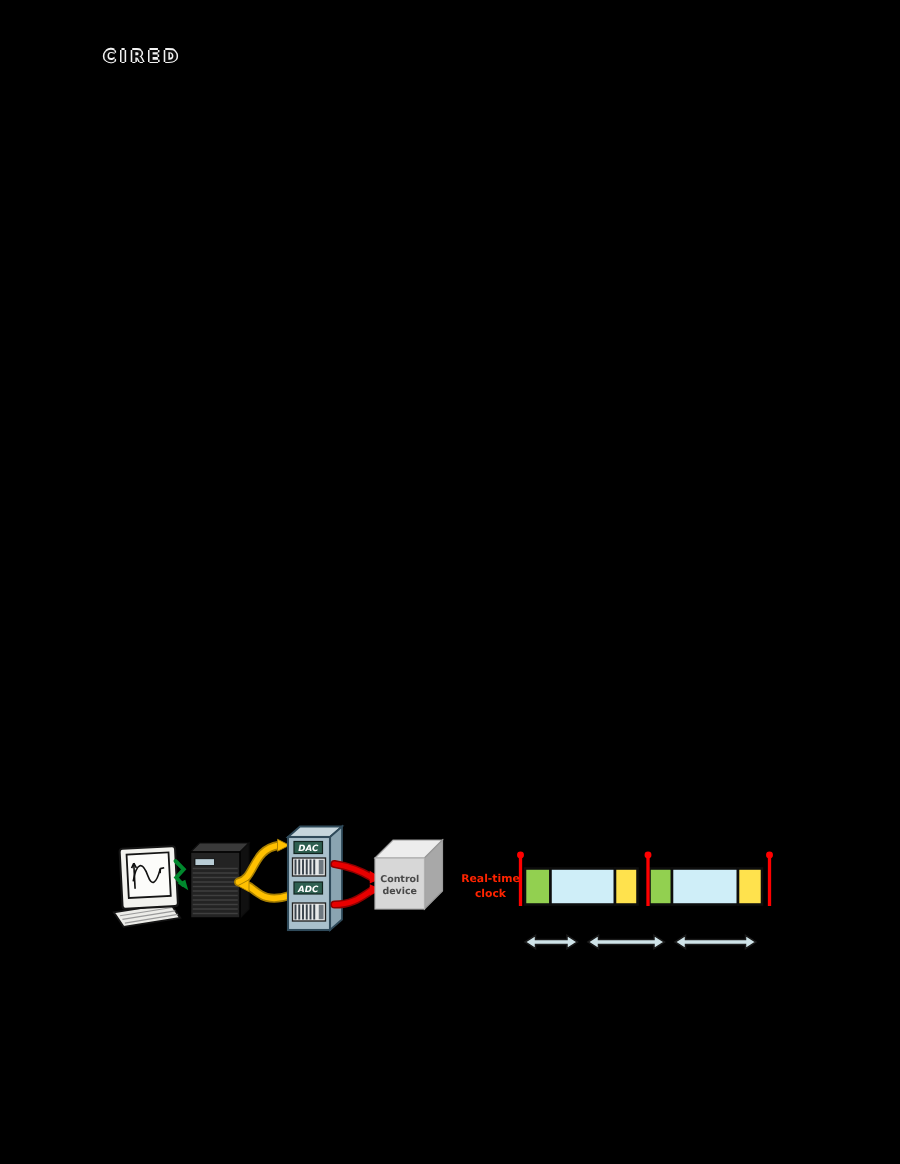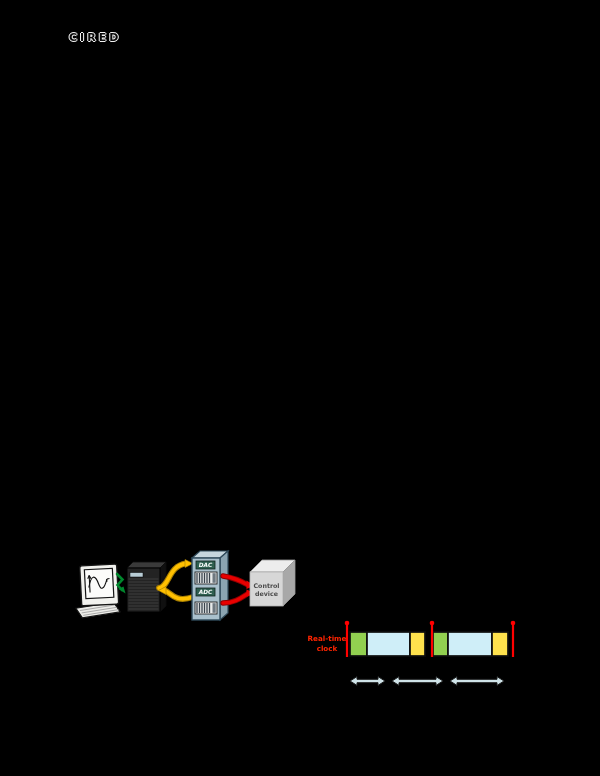--- a/index.html
+++ b/index.html
@@ -12,21 +12,21 @@
   .page { position: relative; width: 600px; height: 776px; background: #000; }
   .logo {
     position: absolute; left: 69px; top: 31px;
     font-size: 11px; font-weight: 700; letter-spacing: 3px;
     color: #0a0a0a;
     text-shadow: -1px 0 #f2f2f2, 1px 0 #f2f2f2, 0 -1px #f2f2f2, 0 1px #f2f2f2;
     white-space: nowrap;
   }
   .fig { position: absolute; }
   #hil-wrap    { left: 72px;  top: 546px; width: 240px; height: 92px; }
-  #timing-wrap { left: 300px; top: 618px; width: 220px; height: 80px; }
+  #timing-wrap { left: 300px; top: 565px; width: 220px; height: 80px; }
   svg { display: block; }
   text { font-family: "DejaVu Sans", "Liberation Sans", sans-serif; }
 </style>
 </head>
 <body>
 
 <div class="page">
 
   <div class="logo">CIRED</div>
 

